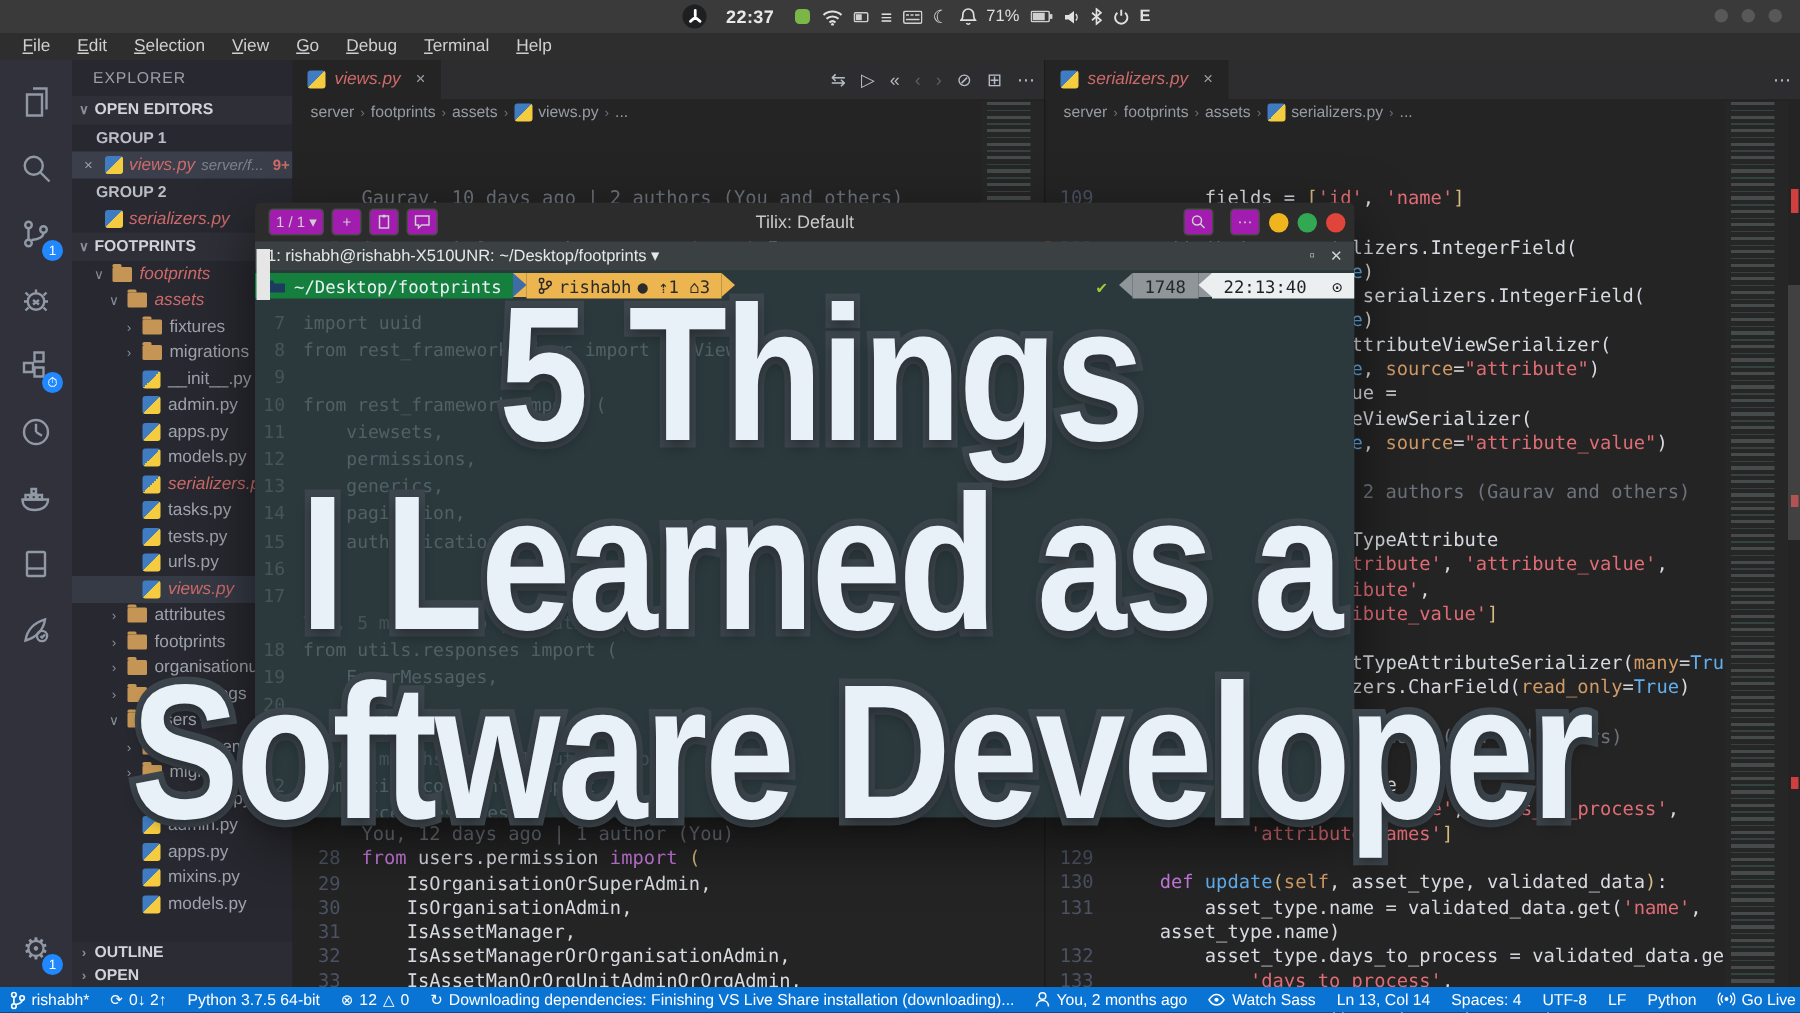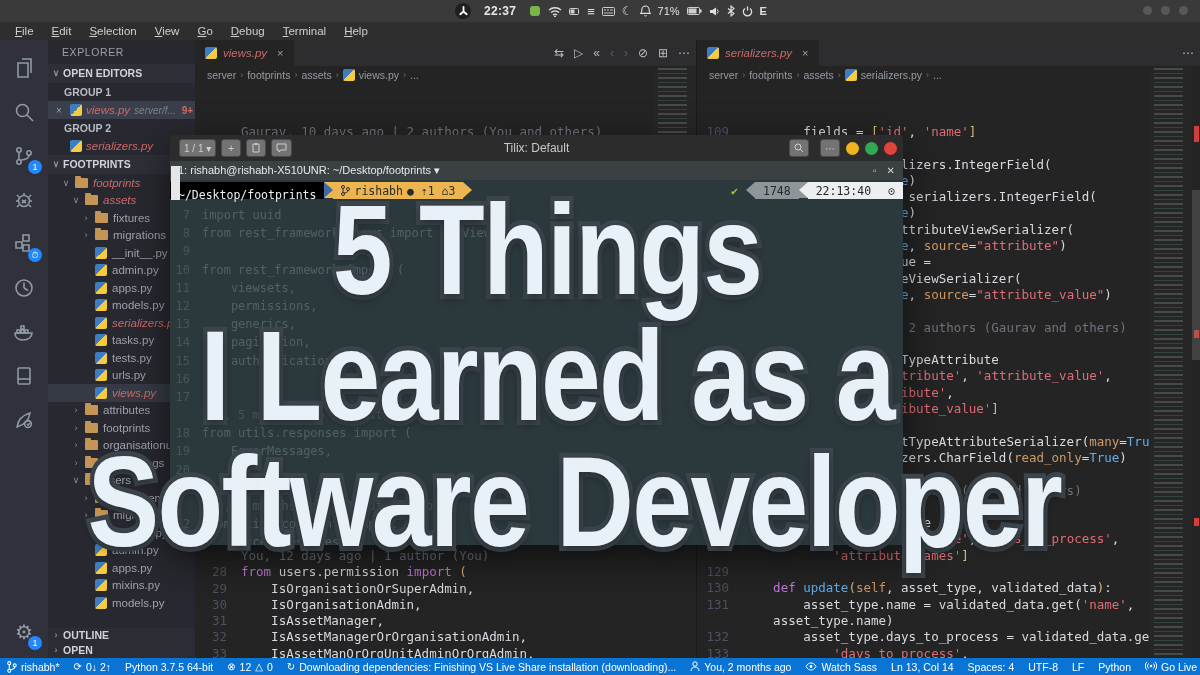--- a/index.html
+++ b/index.html
@@ -83,21 +83,21 @@
   #ruler-right { position:absolute; right:0; top:28px; bottom:0; width:8px; background:#242424; }
   .rmark { position:absolute; right:1px; width:5px; background:#cf3f3f; }
   #scroll-thumb { position:absolute; right:0; top:150px; width:8px; height:170px; background:rgba(120,120,120,.35); }
   #gutter-mod { position:absolute; left:0; top:98px; width:3px; height:50px; background:#cf4d42; }
 
   
   #tilix { position:absolute; left:170px; top:135px; width:733px; height:410px; z-index:20;
     box-shadow:0 14px 40px rgba(0,0,0,.55); border-radius:4px 4px 0 0; overflow:hidden; }
   #tilix-titlebar { height:26px; background:#2c2c2c; position:relative; display:flex; align-items:center; }
   #tilix-title { position:absolute; left:0; right:0; text-align:center; color:#c9c9c9; font-size:12px; }
-  .tlx-btn { height:18px; min-width:20px; border:1px solid #4a4a4a; border-radius:3px; background:#737373;
+  .tlx-btn { height:18px; min-width:20px; border:1px solid #4a4a4a; border-radius:3px; background:#a21caf;
     color:#cfcfcf; font-size:10px; display:flex; align-items:center; justify-content:center; padding:0 4px; margin-left:5px; z-index:2; }
   #tilix-left { display:flex; align-items:center; margin-left:4px; z-index:2; }
   #tilix-right { position:absolute; right:6px; display:flex; align-items:center; gap:6px; z-index:2; }
   .circ { width:13px; height:13px; border-radius:50%; }
   #tilix-session { height:19px; background:#3b4143; color:#e6e8e8; font-size:11px; display:flex; align-items:center; padding:0 8px; position:relative; }
   #tilix-session .win-ctl { position:absolute; right:8px; display:flex; gap:10px; color:#cfd3d3; font-size:10px; }
   #term-body { position:absolute; top:45px; bottom:0; left:0; right:0; background:#2b393c; }
   #prompt { position:absolute; left:0; top:2px; right:0; height:17px; font-family:"DejaVu Sans Mono",monospace; font-size:11.5px; display:flex; }
   .pseg { display:flex; align-items:center; padding:0 8px; height:17px; }
   .parrow { width:0; height:0; border-top:8.5px solid transparent; border-bottom:8.5px solid transparent; }
@@ -740,21 +740,21 @@
     <div id="tilix-session">
       <span>1: rishabh@rishabh-X510UNR: ~/Desktop/footprints ▾</span>
       <span class="win-ctl">
         <span>▫</span>
         <span>✕</span>
       </span>
     </div>
     <div id="term-body">
       <div id="prompt">
         <div id="term-cursor"></div>
-        <div class="pseg" style="background:#000000;color:#eaf0f6;gap:6px;flex-direction:column;">
+        <div class="pseg" style="background:#15803d;color:#eaf0f6;gap:6px;">
           <svg width="12" height="10" viewBox="0 0 12 10">
               <path d="M0 1h4l1 2h7v6H0z" fill="#1d3a5f"></path>
             </svg>
           <span>~/Desktop/footprints</span>
         </div>
         <div class="parrow" style="border-left:9px solid #3d6ca8; background:#edb54f;"></div>
         <div class="pseg" style="background:#edb54f;color:#2b2b2b;gap:4px;">
           <svg width="9" height="11" viewBox="0 0 9 11">
               <circle cx="2" cy="2" r="1.5" fill="none" stroke="#2b2b2b"></circle>
               <circle cx="2" cy="9" r="1.5" fill="none" stroke="#2b2b2b"></circle>

